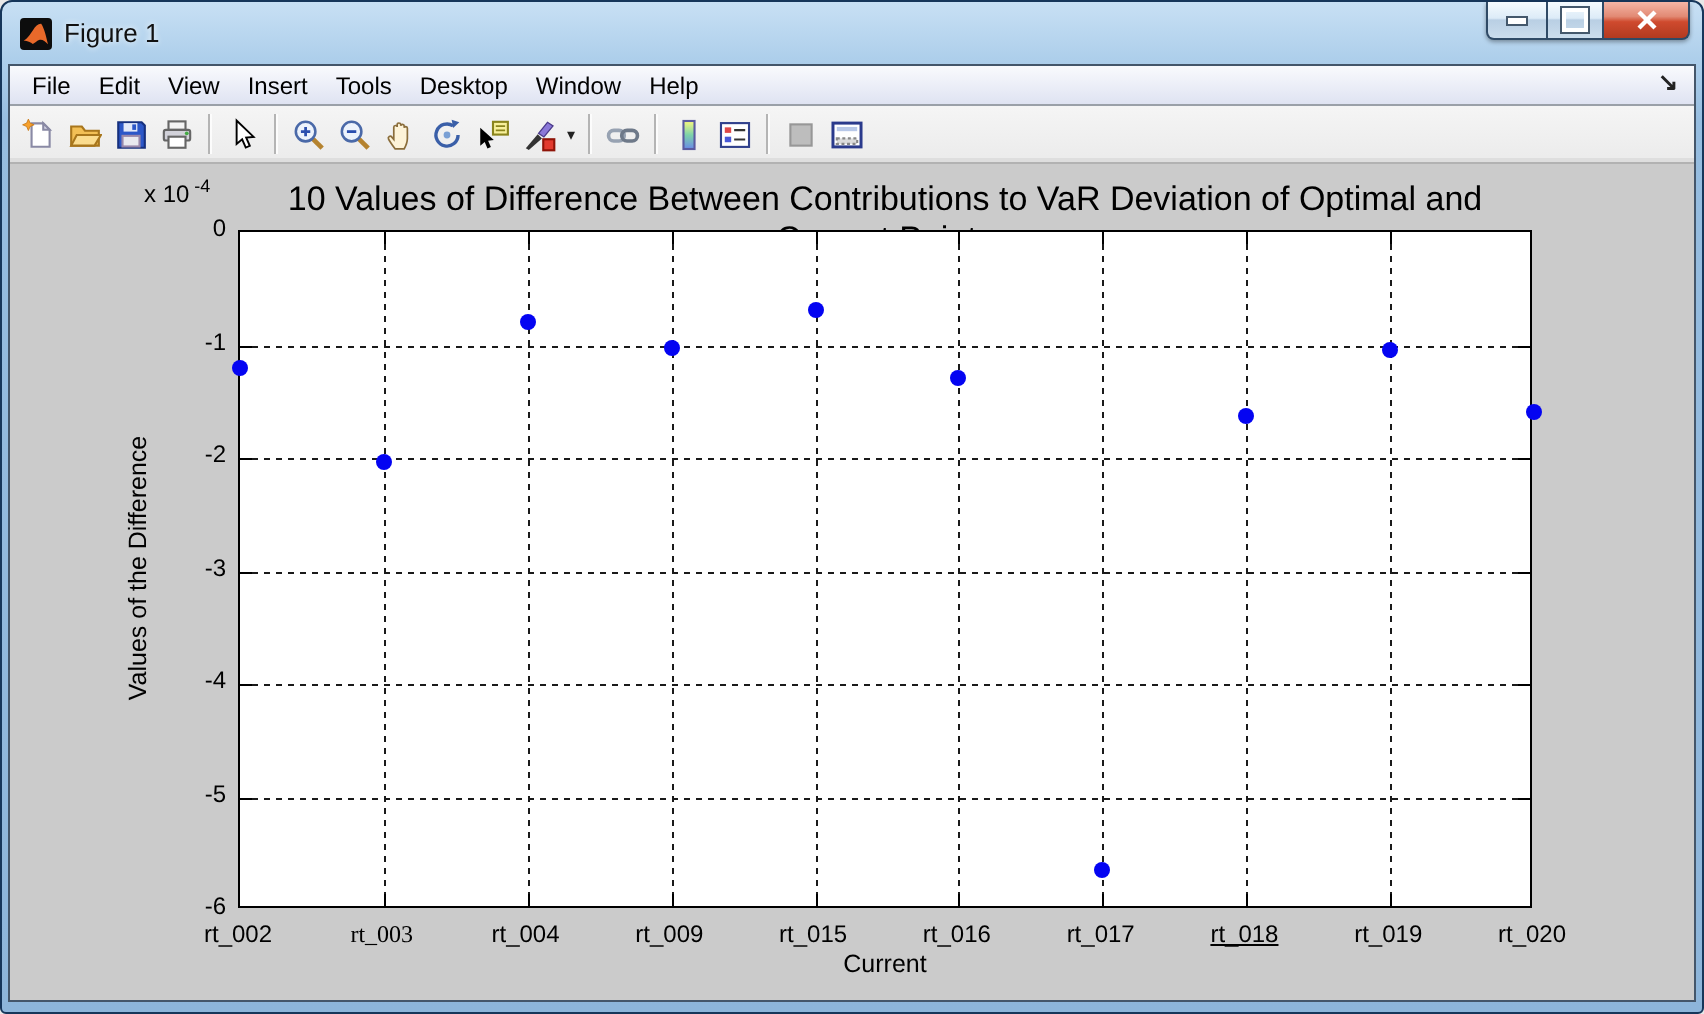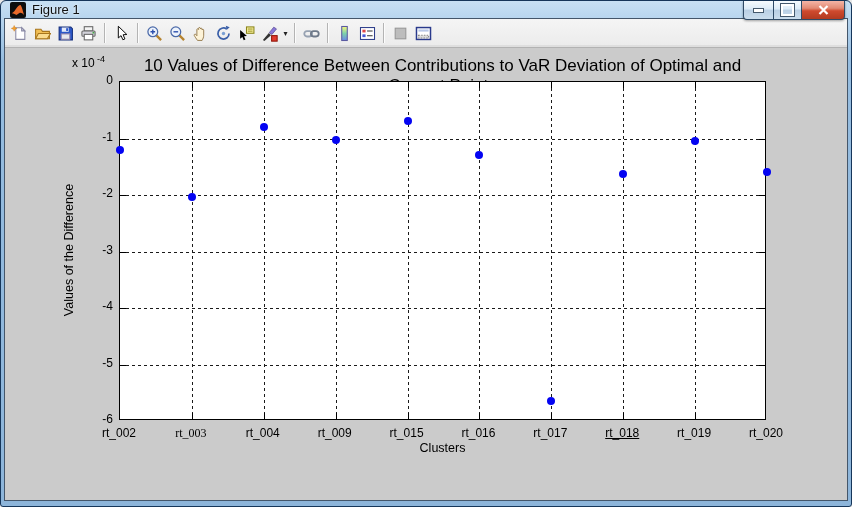--- a/index.html
+++ b/index.html
@@ -1,21 +1,21 @@
 <!DOCTYPE html>
 <html><head>
 <meta charset="utf-8">
 <style>
   html,body{margin:0;padding:0;background:#e8e8e8;font-family:"Liberation Sans",sans-serif;}
   .window{position:relative;width:852px;height:507px;box-sizing:border-box;
     border:1px solid #16365a;border-radius:6px 6px 3px 3px;
     background:linear-gradient(180deg,#c8e0f4 0,#aecfeb 28px,#96bde0 60px,#8db5da 100%);
     padding:0 3px 5px 3px;display:flex;flex-direction:column;}
   
-  .titlebar{height:17px;display:flex;align-items:center;padding:0 6px;gap:6px;position:relative;}
+  .titlebar{height:31px;display:flex;align-items:center;padding:0 6px;gap:6px;position:relative;}
   .app-icon{width:16px;height:16px;display:inline-block;}
   .win-title{font-size:13px;color:#111;text-shadow:0 0 3px #fff;}
   .win-controls{position:absolute;top:0;right:3px;display:flex;height:19px;
     filter:drop-shadow(0 1px 1px rgba(0,0,0,.35));}
   .wbtn{height:19px;box-sizing:border-box;border:1px solid #2f4a66;border-top:none;
     display:flex;align-items:center;justify-content:center;}
   .wbtn.minb{width:31px;border-radius:0 0 0 4px;
     background:linear-gradient(#f6fbfe,#dcebf7 45%,#b9cfe4 50%,#cbdded);}
   .wbtn.maxb{width:28px;border-left:none;
     background:linear-gradient(#f6fbfe,#dcebf7 45%,#b9cfe4 50%,#cbdded);}
@@ -78,20 +78,31 @@
       <div class="wbtn closeb">
         <svg width="11" height="10">
           <path d="M1.5 1l8 8M9.5 1l-8 8" stroke="#fff" stroke-width="2.2"></path>
           </svg>
       </div>
     </div>
   </div>
 
   <div class="client">
 
+    <div class="menubar" id="menubar">
+      <span class="menu-item">File</span>
+        <span class="menu-item">Edit</span>
+        <span class="menu-item">View</span>
+        <span class="menu-item">Insert</span>
+        <span class="menu-item">Tools</span>
+        <span class="menu-item">Desktop</span>
+        <span class="menu-item">Window</span>
+        <span class="menu-item">Help</span>
+        <span class="dock-arrow">↘</span>
+    </div>
 
     <div class="toolbar" id="toolbar">
         <div class="tbtn">
           <svg viewBox="0 0 16 16">
             <path d="M4.5 2.5h5.5l3 3v8H4.5z" fill="#fff" stroke="#8a8aa5"></path>
             <path d="M10 2.5l3 3h-3z" fill="#d9d9ea" stroke="#8a8aa5"></path>
             <path d="M3 .5l.8 1.9 1.9.8-1.9.8L3 5.9l-.8-1.9L.3 3.2l1.9-.8z" fill="#f7a12c" stroke="#c87818" stroke-width=".4"></path>
           </svg>
         </div>
         <div class="tbtn">
@@ -204,21 +215,21 @@
             <rect x="3.2" y="4.2" width="9.6" height="2" fill="#b8c8e8"></rect>
             <rect x="3.2" y="9.6" width="9.6" height="2.6" fill="#dcdcdc" stroke="#888" stroke-dasharray="1.4 1.2"></rect>
           </svg>
         </div>
       </div>
 
     <div class="canvas" id="canvas">
       <div class="chart-title">10 Values of Difference Between Contributions to VaR Deviation of Optimal and Current Points</div>
       <div class="y-mult"><span>x 10</span> <sup>-4</sup></div>
       <div class="ylabel">Values of the Difference</div>
-      <div class="xlabel">Clusters</div>
+      <div class="xlabel">Current</div>
       <div class="plot-box" id="plot-box">
           <div class="gh" style="top: 56.5px;"></div>
           <div class="tk" style="left: 0px; top: 56.5px; width: 6px; height: 1px;"></div>
           <div class="tk" style="right: 0px; top: 56.5px; width: 6px; height: 1px;"></div>
           <div class="gh" style="top: 113px;"></div>
           <div class="tk" style="left: 0px; top: 113px; width: 6px; height: 1px;"></div>
           <div class="tk" style="right: 0px; top: 113px; width: 6px; height: 1px;"></div>
           <div class="gh" style="top: 169.5px;"></div>
           <div class="tk" style="left: 0px; top: 169.5px; width: 6px; height: 1px;"></div>
           <div class="tk" style="right: 0px; top: 169.5px; width: 6px; height: 1px;"></div>

